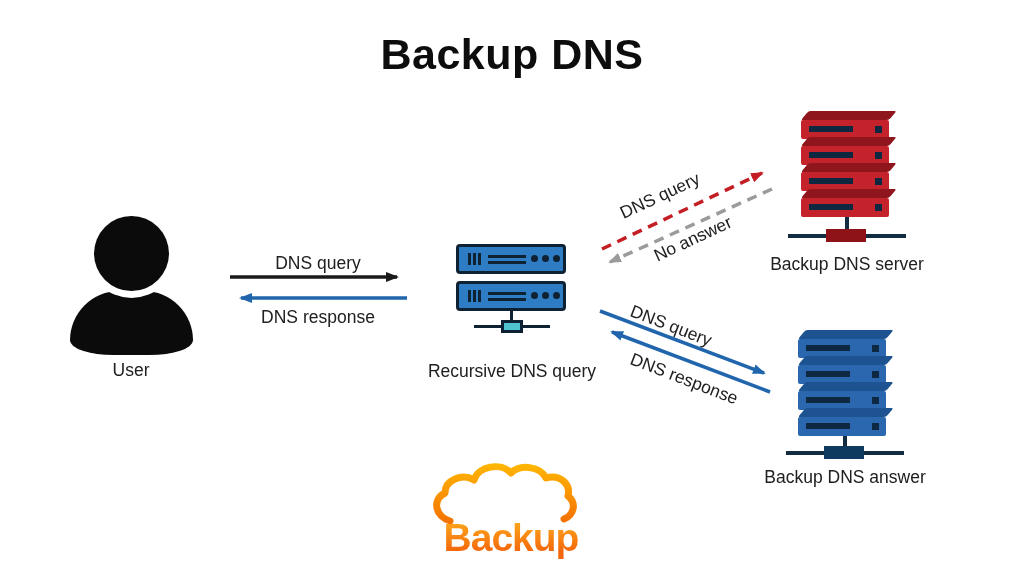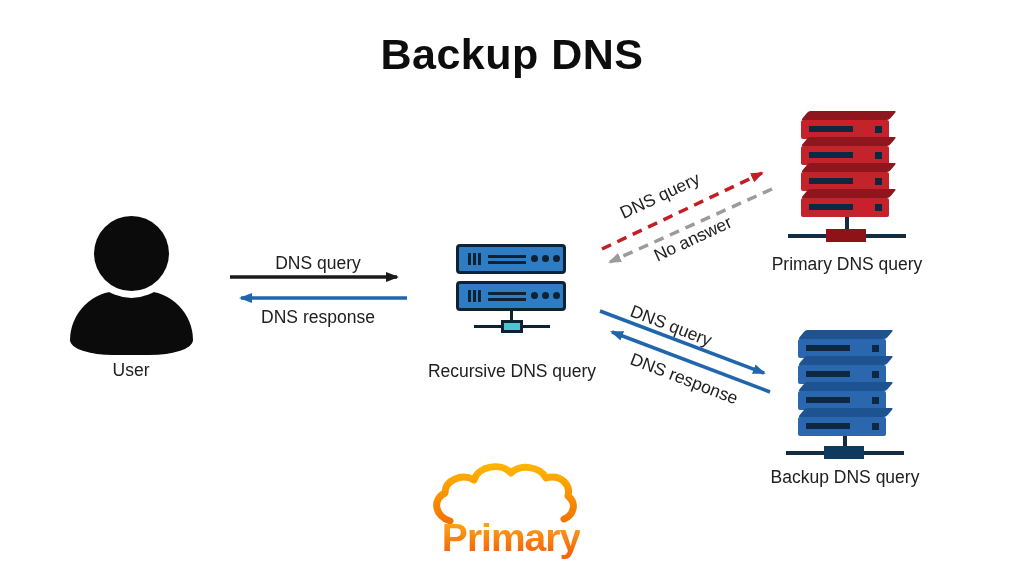--- a/index.html
+++ b/index.html
@@ -151,21 +151,21 @@
       </div>
     <div class="unit-top" style="left:801px;top:189px;"></div>
     <div class="unit-front" style="left:801px;top:198px;">
         <span class="unit-bar"></span>
         <span class="unit-sq"></span>
       </div>
     <div class="conn-v" style="left:845px;top:217px;height:16px;"></div>
     <div class="conn-h" style="left:788px;top:234px;width:118px;"></div>
     <div class="conn-box" style="left:826px;top:229px;width:40px;height:13px;background:#8e1318;"></div>
   </div>
-  <div class="node-label" style="left:847px;top:264px;">Primary DNS query</div>
+  <div class="node-label" style="left:847px;top:264px;">Backup DNS server</div>
 
   <div class="u-blue">
     <div class="unit-top" style="left:798px;top:330px;"></div>
     <div class="unit-front" style="left:798px;top:339px;">
         <span class="unit-bar"></span>
         <span class="unit-sq"></span>
       </div>
     <div class="unit-top" style="left:798px;top:356px;"></div>
     <div class="unit-front" style="left:798px;top:365px;">
         <span class="unit-bar"></span>
@@ -178,24 +178,24 @@
       </div>
     <div class="unit-top" style="left:798px;top:408px;"></div>
     <div class="unit-front" style="left:798px;top:417px;">
         <span class="unit-bar"></span>
         <span class="unit-sq"></span>
       </div>
     <div class="conn-v" style="left:843px;top:436px;height:16px;"></div>
     <div class="conn-h" style="left:786px;top:451px;width:118px;"></div>
     <div class="conn-box" style="left:824px;top:446px;width:40px;height:13px;background:#0d3a5e;"></div>
   </div>
-  <div class="node-label" style="left:845px;top:477px;">Backup DNS query</div>
+  <div class="node-label" style="left:845px;top:477px;">Backup DNS answer</div>
 
   <div class="arrow-label" style="left:318px;top:263px;">DNS query</div>
   <div class="arrow-label" style="left:318px;top:317px;">DNS response</div>
   <div class="arrow-label rot-up" style="left:660px;top:196px;">DNS query</div>
   <div class="arrow-label rot-up" style="left:693px;top:239px;">No answer</div>
   <div class="arrow-label rot-down" style="left:671px;top:326px;">DNS query</div>
   <div class="arrow-label rot-down" style="left:684px;top:379px;">DNS response</div>
 
-  <div class="wordmark">Primary</div>
+  <div class="wordmark">Backup</div>
 
 </div>
 
 </body></html>

